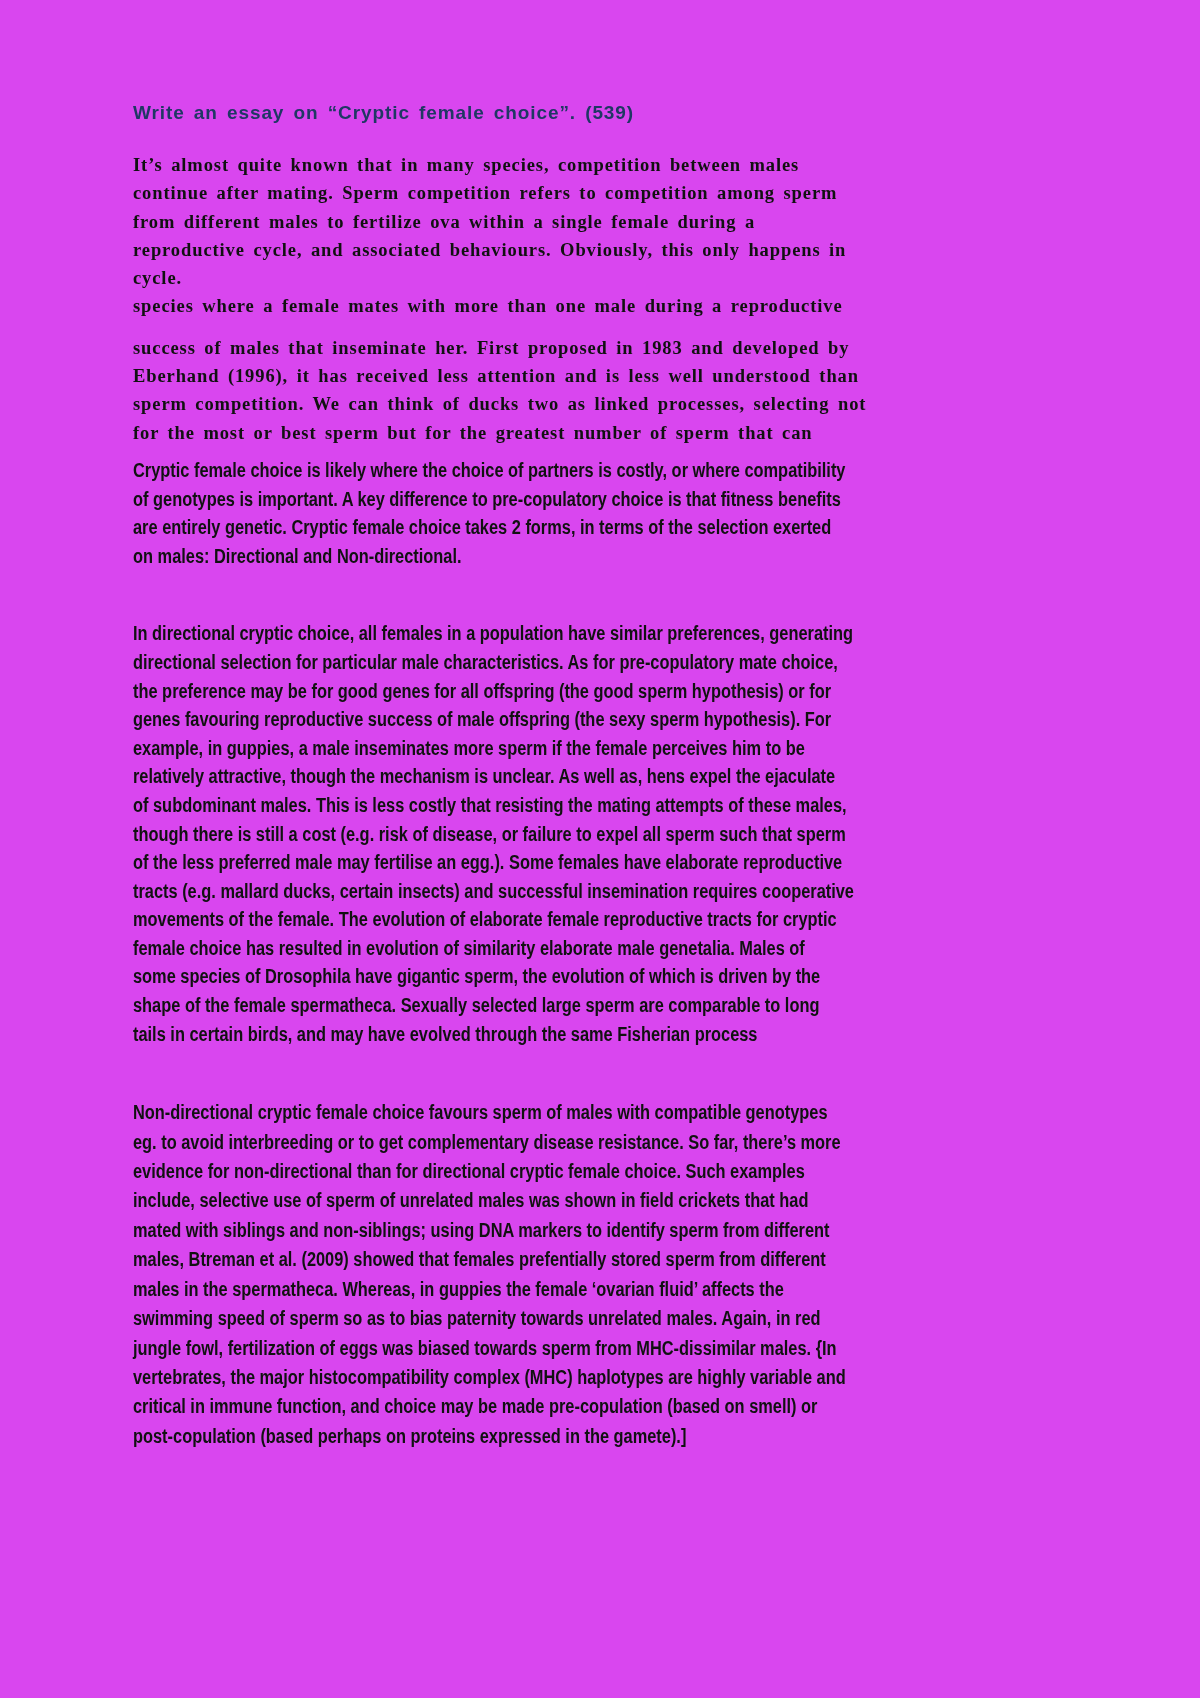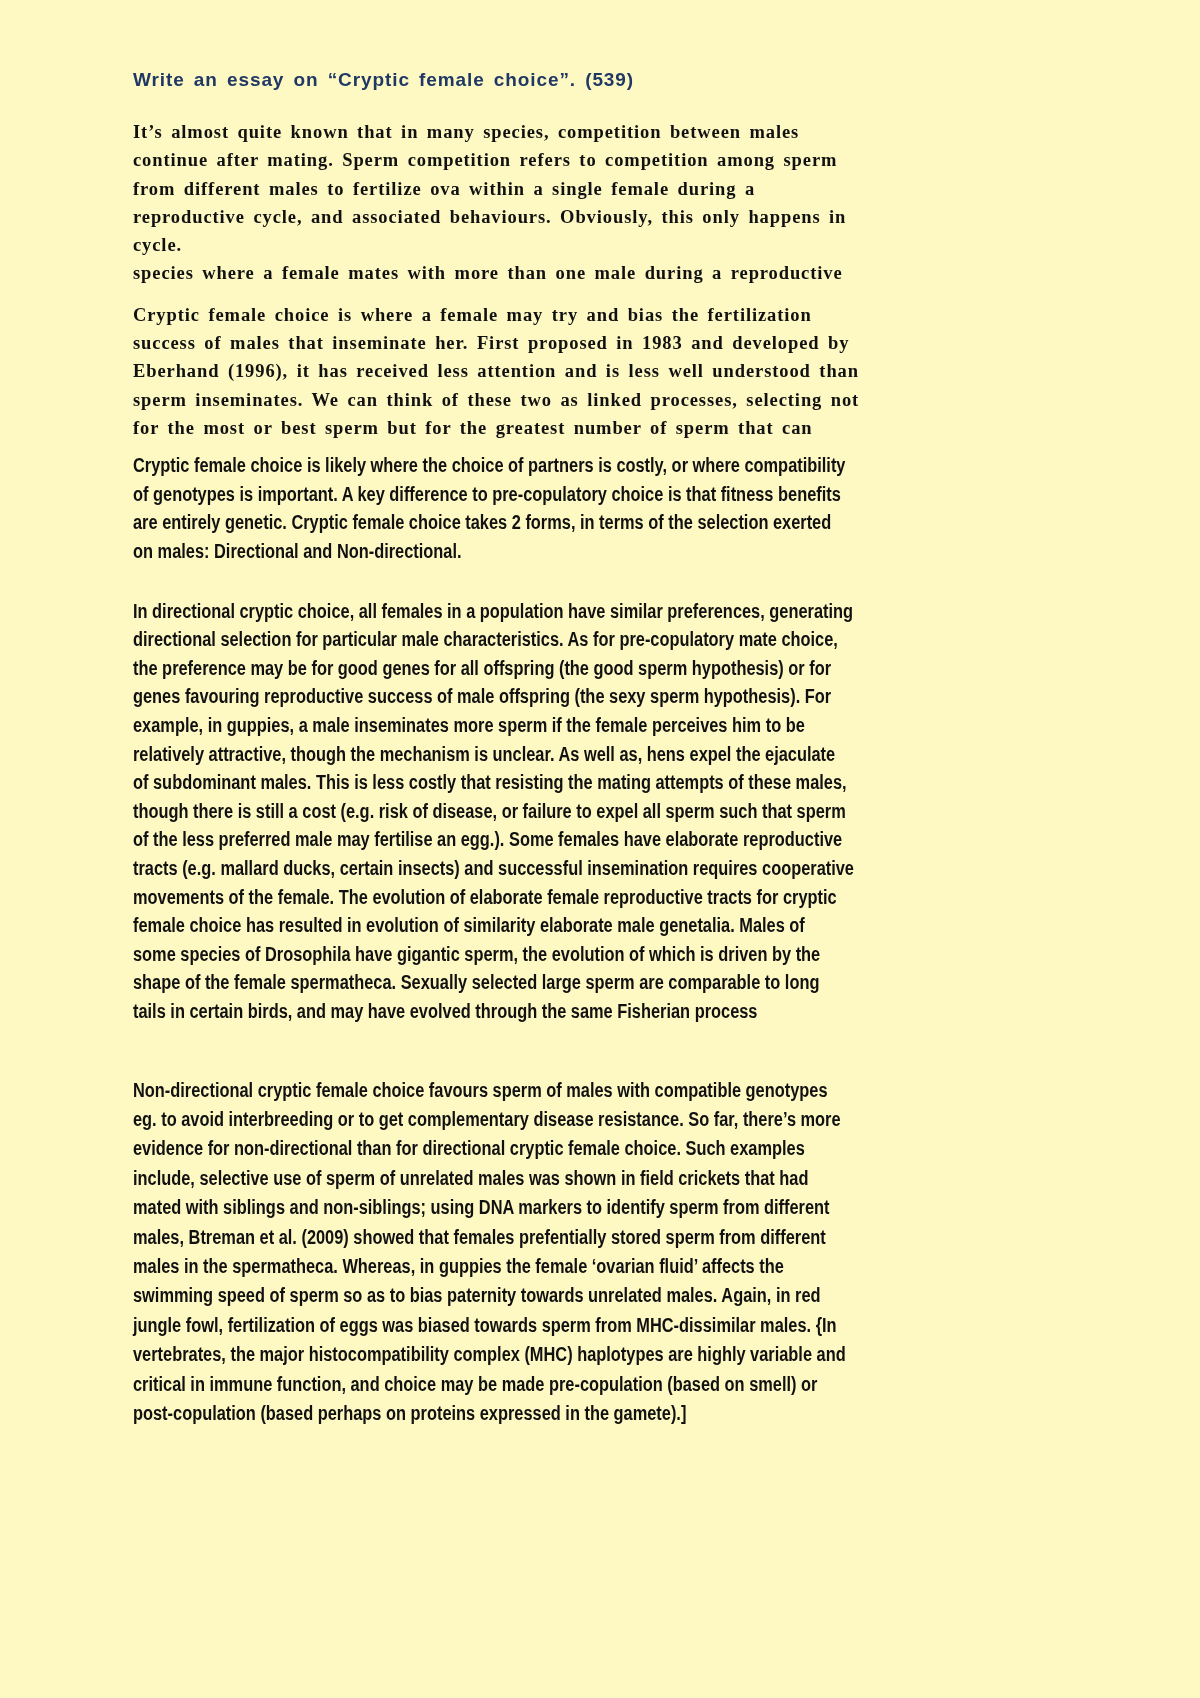--- a/index.html
+++ b/index.html
@@ -4,23 +4,23 @@
 <style>
   html, body {
     margin: 0;
     padding: 0;
     background: #ffffff;
   }
   .page {
     position: relative;
     width: 1200px;
     height: 1698px;
-    background: #fef9c3;
+    background: #d946ef;
     box-sizing: border-box;
-    padding: 68px 0 0 133px;
+    padding: 101px 0 0 133px;
     overflow: hidden;
     font-family: "Liberation Sans", sans-serif;
     color: #111111;
   }
   .title {
     margin: 0 0 26px 0;
     font-size: 19px;
     line-height: 24px;
     font-weight: 700;
     color: #1f3864;
@@ -48,44 +48,43 @@
   .condensed .line {
     font-size: 19.5px;
     font-weight: 700;
     letter-spacing: 0px;
     line-height: 28.6px;
     transform: scaleX(0.84);
     transform-origin: 0 50%;
   }
   .para-1 { margin-bottom: 13px; }
   .para-2 { margin-bottom: 9px; }
-  .para-3 { margin-bottom: 31px; }
+  .para-3 { margin-bottom: 49px; }
   .para-4 { margin-bottom: 50px; }
   .para-5 .line { line-height: 29.4px; }
 </style>
 </head>
 <body>
 
 <div class="page">
   <h1 class="title">Write an essay on “Cryptic female choice”. (539)</h1>
 
   <div class="para expanded para-1">
       <div class="line">It’s almost quite known that in many species, competition between males</div>
       <div class="line">continue after mating. Sperm competition refers to competition among sperm</div>
       <div class="line">from different males to fertilize ova within a single female during a</div>
       <div class="line">reproductive cycle, and associated behaviours. Obviously, this only happens in</div>
       <div class="line">cycle.</div>
       <div class="line">species where a female mates with more than one male during a reproductive</div>
     </div>
 
   <div class="para expanded para-2">
-      <div class="line">Cryptic female choice is where a female may try and bias the fertilization</div>
       <div class="line">success of males that inseminate her. First proposed in 1983 and developed by</div>
       <div class="line">Eberhand (1996), it has received less attention and is less well understood than</div>
-      <div class="line">sperm inseminates. We can think of these two as linked processes, selecting not</div>
+      <div class="line">sperm competition. We can think of ducks two as linked processes, selecting not</div>
       <div class="line">for the most or best sperm but for the greatest number of sperm that can</div>
     </div>
 
   <div class="para condensed para-3">
       <div class="line">Cryptic female choice is likely where the choice of partners is costly, or where compatibility</div>
       <div class="line">of genotypes is important. A key difference to pre-copulatory choice is that fitness benefits</div>
       <div class="line">are entirely genetic. Cryptic female choice takes 2 forms, in terms of the selection exerted</div>
       <div class="line">on males: Directional and Non-directional.</div>
     </div>
 

